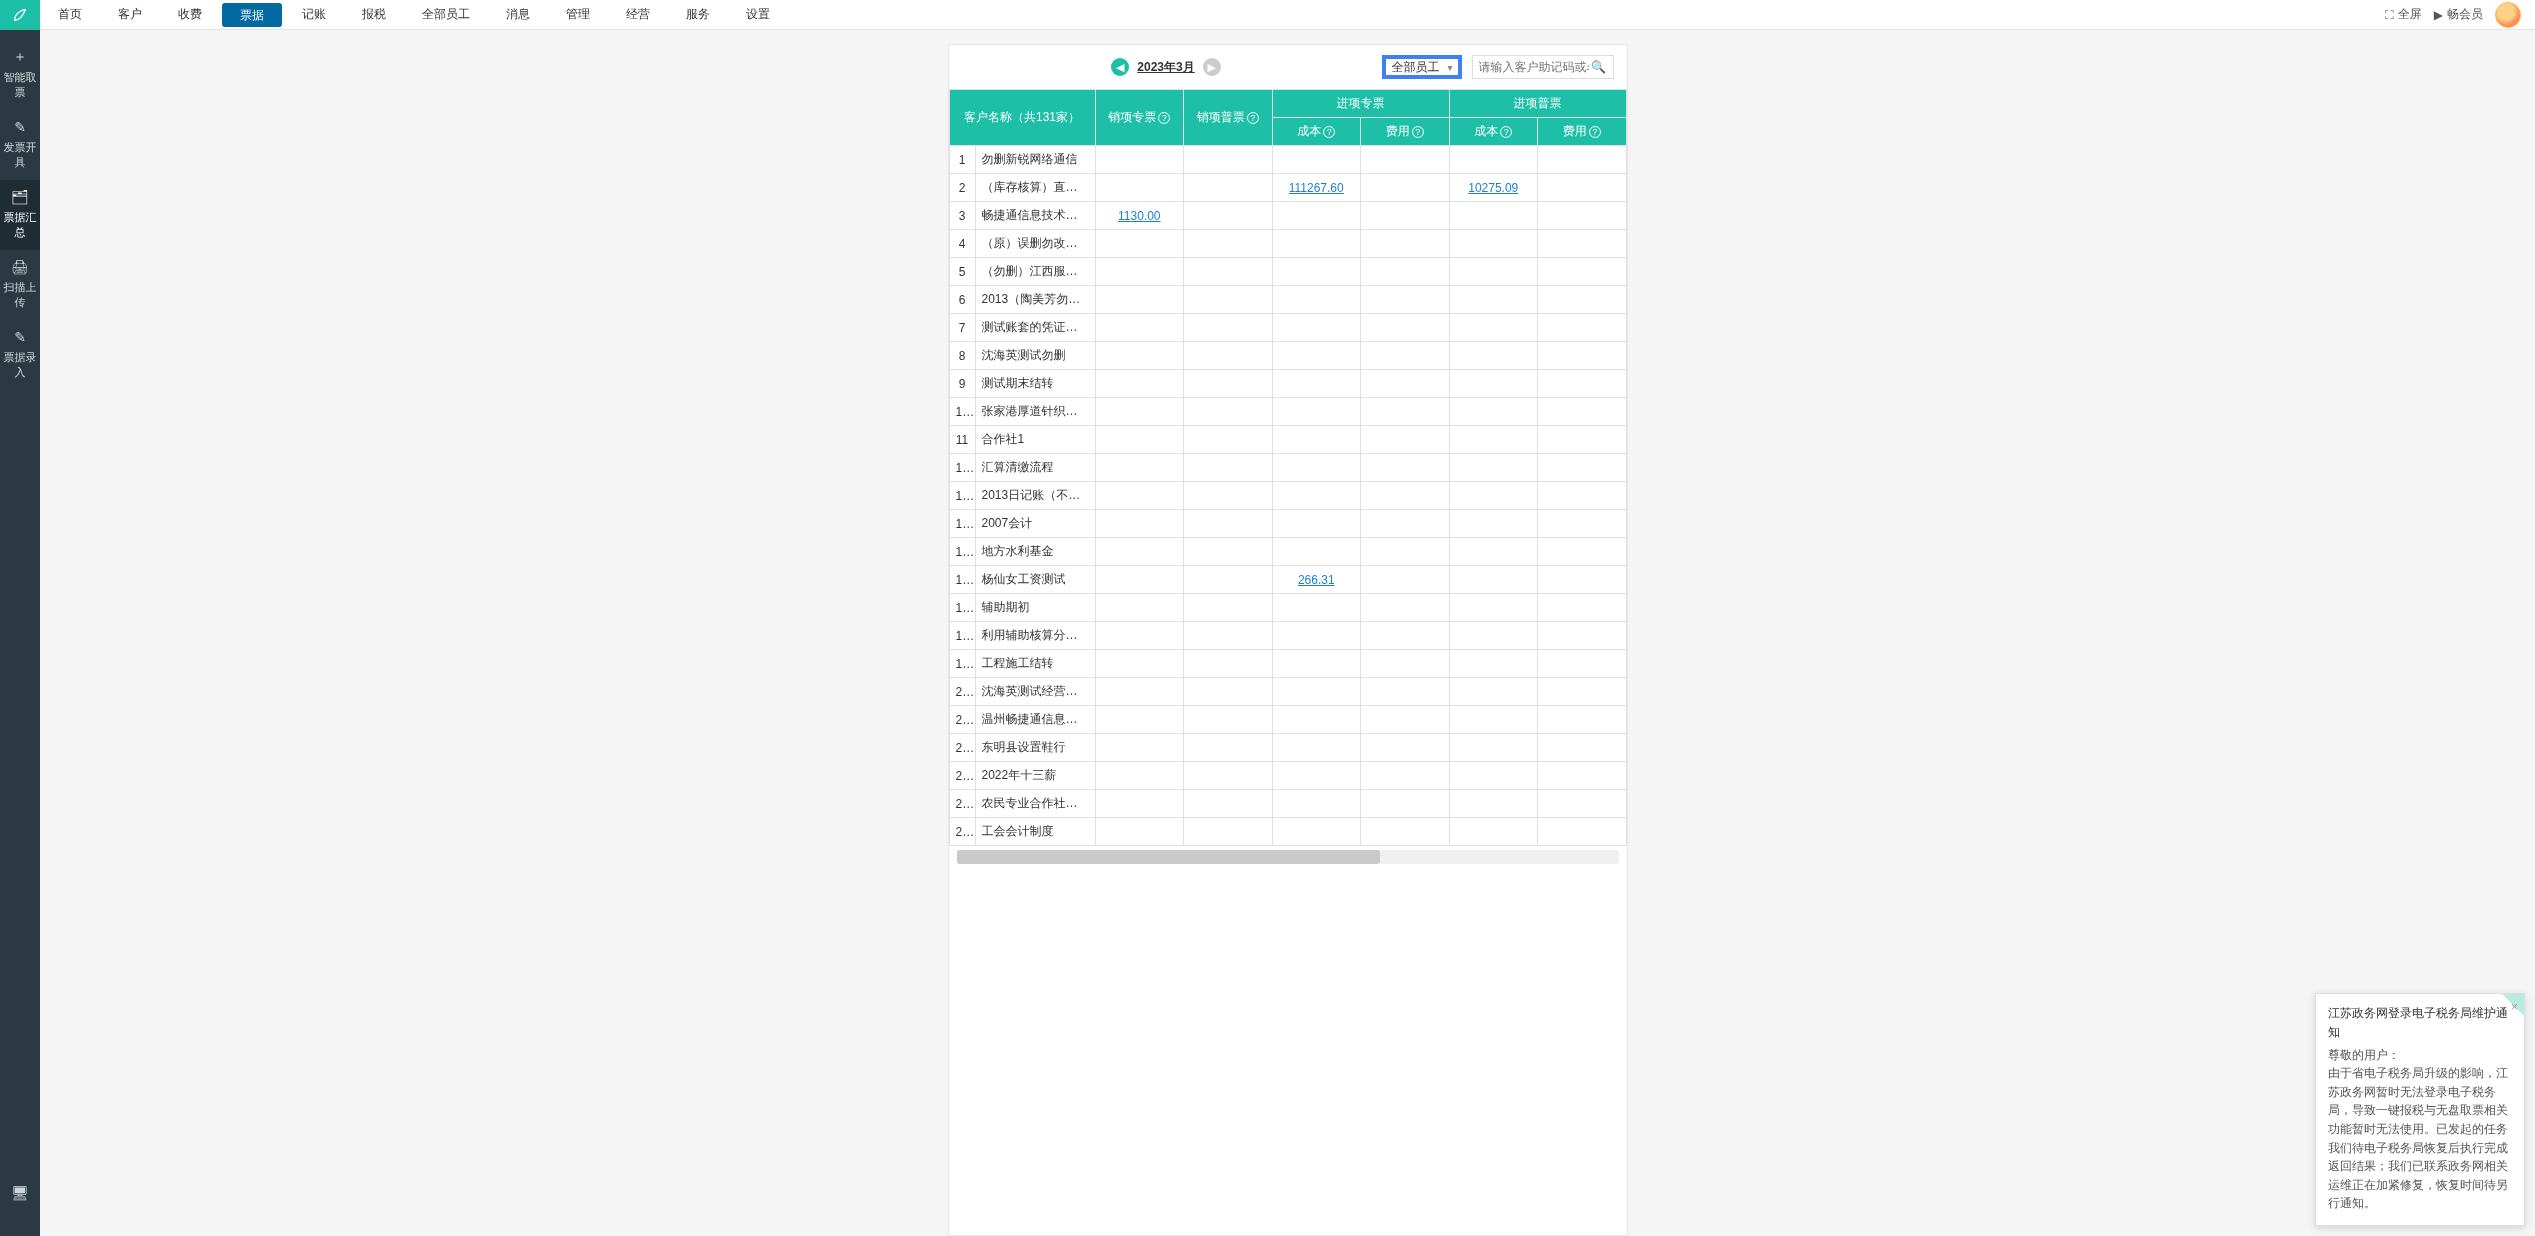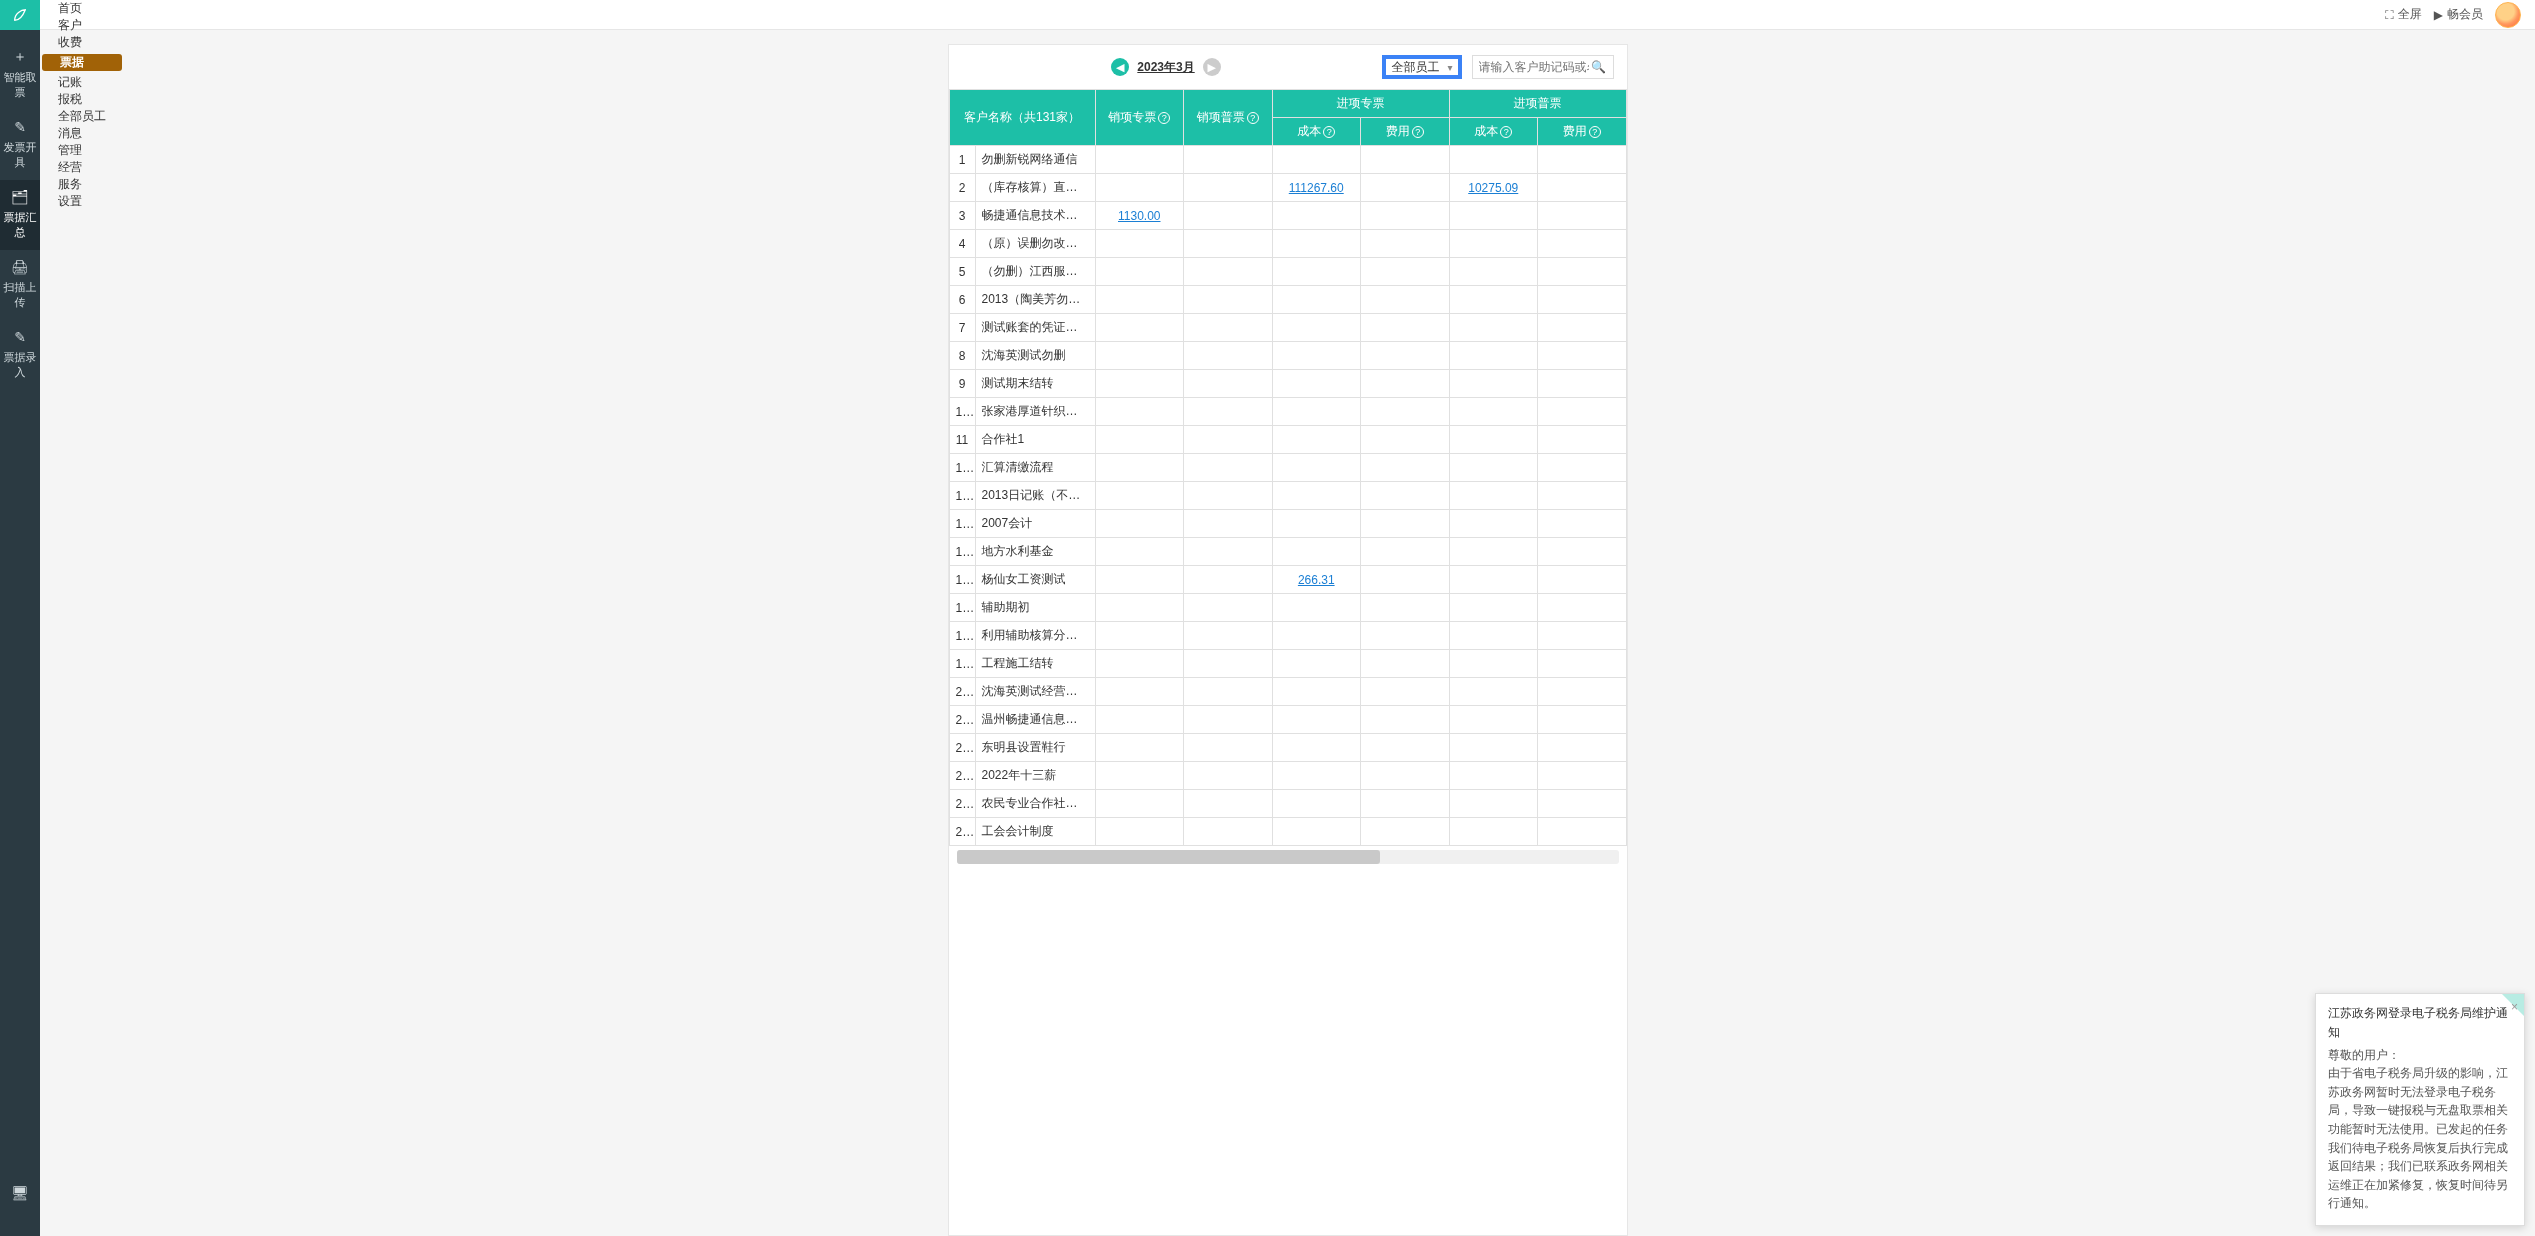--- a/index.html
+++ b/index.html
@@ -1,23 +1,23 @@
 <!DOCTYPE html>
 <html><head>
 <meta charset="utf-8">
 <style>
 * { margin: 0; padding: 0; box-sizing: border-box; }
 body { font-family: "Microsoft YaHei", Arial, sans-serif; font-size: 12px; color: #333; background: #f5f5f5; overflow: hidden; }
 
 
 .topbar { position: fixed; top: 0; left: 0; right: 0; height: 30px; background: #fff; border-bottom: 1px solid #e6e6e6; display: flex; align-items: center; z-index: 100; }
 .logo { width: 40px; height: 30px; background: #1dbfa7; display: flex; align-items: center; justify-content: center; color: #fff; }
-.nav-items { display: flex; height: 100%; flex-direction: column; }
+.nav-items { display: flex; height: 100%; }
 .nav-item { padding: 0 18px; height: 100%; display: flex; align-items: center; cursor: pointer; color: #333; }
-.nav-item.active { background: #a16207; color: #fff; border-radius: 3px; margin: 3px 2px; height: 24px; font-weight: bold; }
+.nav-item.active { background: #0369a1; color: #fff; border-radius: 3px; margin: 3px 2px; height: 24px; }
 .topbar-right { margin-left: auto; display: flex; align-items: center; gap: 12px; padding-right: 14px; }
 .tr-item { display: flex; align-items: center; gap: 4px; cursor: pointer; color: #555; }
 .avatar { width: 26px; height: 26px; border-radius: 50%; background: radial-gradient(circle at 40% 35%, #ffd187 0 40%, #ff985e 60%, #ff6332 100%); border: 1px solid #ffb34d; }
 
 
 .sidebar { position: fixed; top: 30px; left: 0; bottom: 0; width: 40px; background: #2b3a42; display: flex; flex-direction: column; align-items: center; padding-top: 10px; z-index: 50; }
 .side-item { width: 40px; padding: 8px 0 10px; display: flex; flex-direction: column; align-items: center; color: #cfd8dc; cursor: pointer; font-size: 11px; text-align: center; }
 .side-item.active { background: #1f2c33; color: #fff; }
 .side-icon { width: 18px; height: 18px; margin-bottom: 4px; display: flex; align-items: center; justify-content: center; font-size: 14px; }
 .side-bottom { margin-top: auto; margin-bottom: 20px; }

